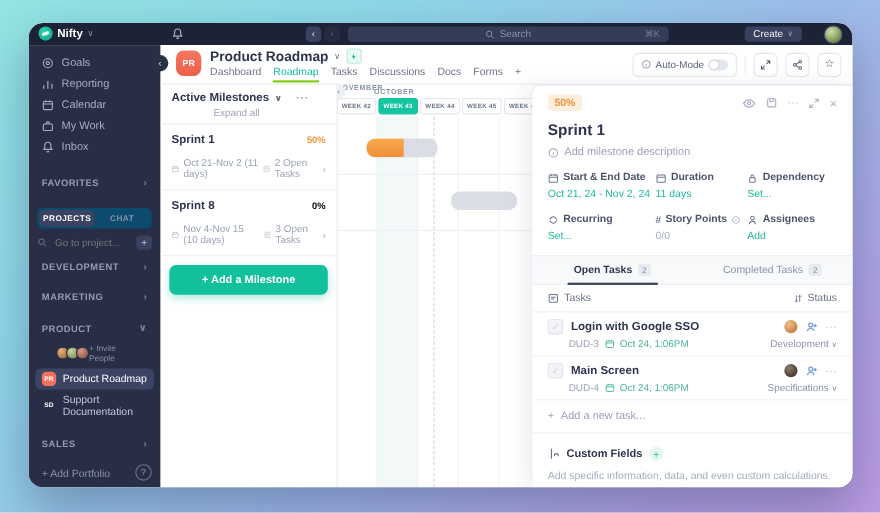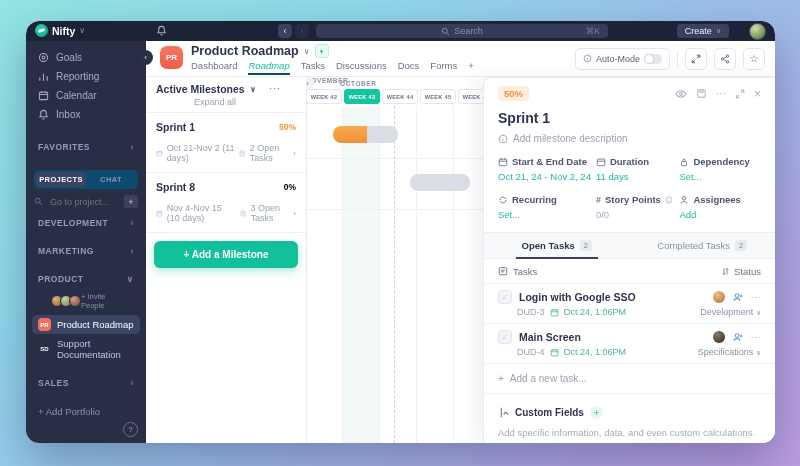--- a/index.html
+++ b/index.html
@@ -62,21 +62,21 @@
   .mh-badge{width:23px;height:23px;border-radius:7px;background:linear-gradient(180deg,#f3775f,#ee5f49);
             color:#fff;font-size:8px;font-weight:700;display:flex;align-items:center;justify-content:center;margin:5px 8px 0 14px;}
   .mh-col{display:flex;flex-direction:column;padding-top:3px;}
   .mh-trow{display:flex;align-items:center;gap:5px;}
   .mh-title{font-size:12.5px;font-weight:700;color:#2e3450;}
   .mh-tchev{font-size:8px;color:#6b7389;}
   .boost{width:12px;height:12px;border-radius:3px;background:#eafaf5;border:1px solid #bfe9df;
          display:flex;align-items:center;justify-content:center;}
   .mh-tabs{display:flex;gap:11px;font-size:9.5px;color:#6b7389;margin-top:2px;}
   .mh-tabs .tb{padding-bottom:2px;}
-  .mh-tabs .act{color:#14bda0;border-bottom:2px solid #0c4a6e;font-style:italic;}
+  .mh-tabs .act{color:#14bda0;border-bottom:2px solid #84cc16;}
   .mh-right{margin-left:auto;display:flex;align-items:center;gap:7px;padding-right:10px;}
   .automode{height:20px;border:1px solid #e3e6ee;border-radius:5px;display:flex;align-items:center;gap:4px;padding:0 7px;}
   .automode .lbl{font-size:9px;color:#5a627a;}
   .toggle{width:18px;height:10px;border-radius:6px;background:#e3e7ef;position:relative;}
   .toggle i{position:absolute;left:1px;top:1px;width:8px;height:8px;border-radius:50%;background:#fff;box-shadow:0 0 2px rgba(0,0,0,.25);}
   .vdiv{width:1px;height:16px;background:#e8eaf0;}
   .icobtn{width:20px;height:20px;border:1px solid #e3e6ee;border-radius:5px;color:#5a627a;
           display:flex;align-items:center;justify-content:center;font-size:10px;}
   .content{position:absolute;left:0;top:36px;right:0;bottom:0;}
   
@@ -212,20 +212,27 @@
     </div>
     <div class="sb-item">
       <svg width="11" height="11" viewBox="0 0 12 12" fill="none" stroke="#a7aec3" stroke-width="1.1">
           <rect x="1.5" y="2.5" width="9" height="8" rx="1"></rect>
           <path d="M1.5 5h9M4 1.2v2M8 1.2v2"></path>
         </svg>
       <span>Calendar</span>
     </div>
     <div class="sb-item">
       <svg width="11" height="11" viewBox="0 0 12 12" fill="none" stroke="#a7aec3" stroke-width="1.1">
+          <rect x="1.5" y="4" width="9" height="6.5" rx="1"></rect>
+          <path d="M4.5 4V3a1 1 0 0 1 1-1h1a1 1 0 0 1 1 1v1"></path>
+        </svg>
+      <span>My Work</span>
+    </div>
+    <div class="sb-item">
+      <svg width="11" height="11" viewBox="0 0 12 12" fill="none" stroke="#a7aec3" stroke-width="1.1">
           <path d="M6 1.5c-1.8 0-3 1.3-3 3v2L2 8.5h8L9 6.5v-2c0-1.7-1.2-3-3-3z"></path>
           <path d="M5 10a1 1 0 0 0 2 0"></path>
         </svg>
       <span>Inbox</span>
     </div>
     <div style="height:12px"></div>
     <div class="sb-sec">
       <span>FAVORITES</span>
       <span class="ch">›</span>
     </div>

